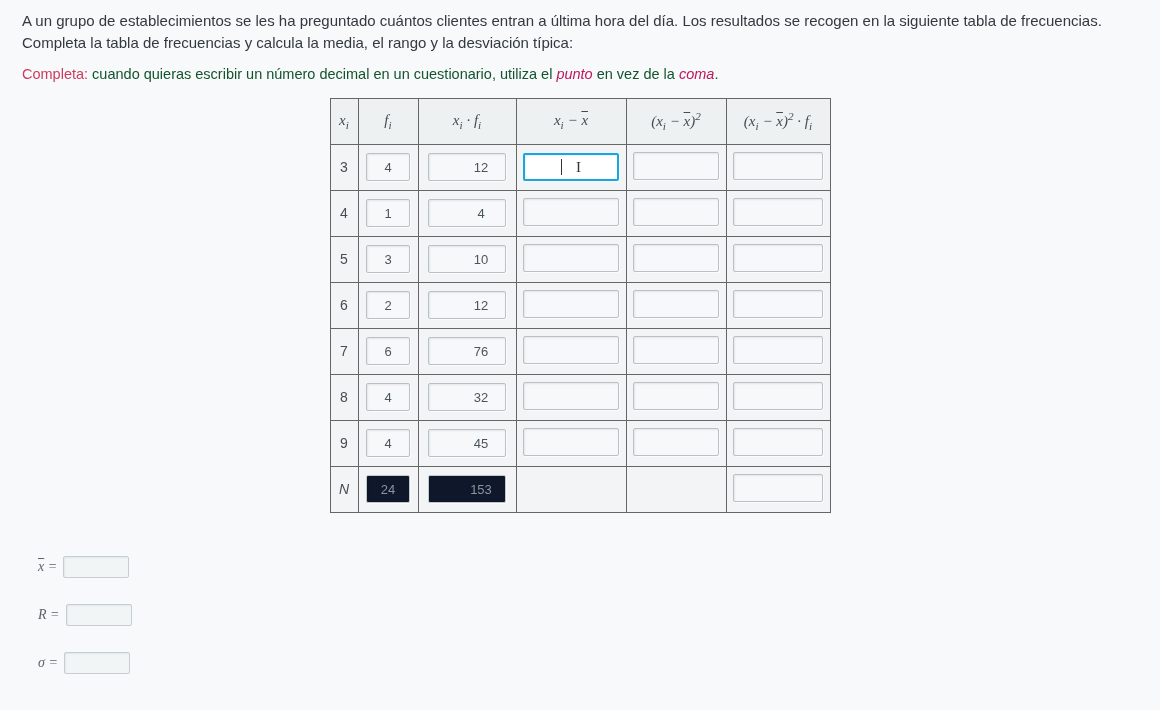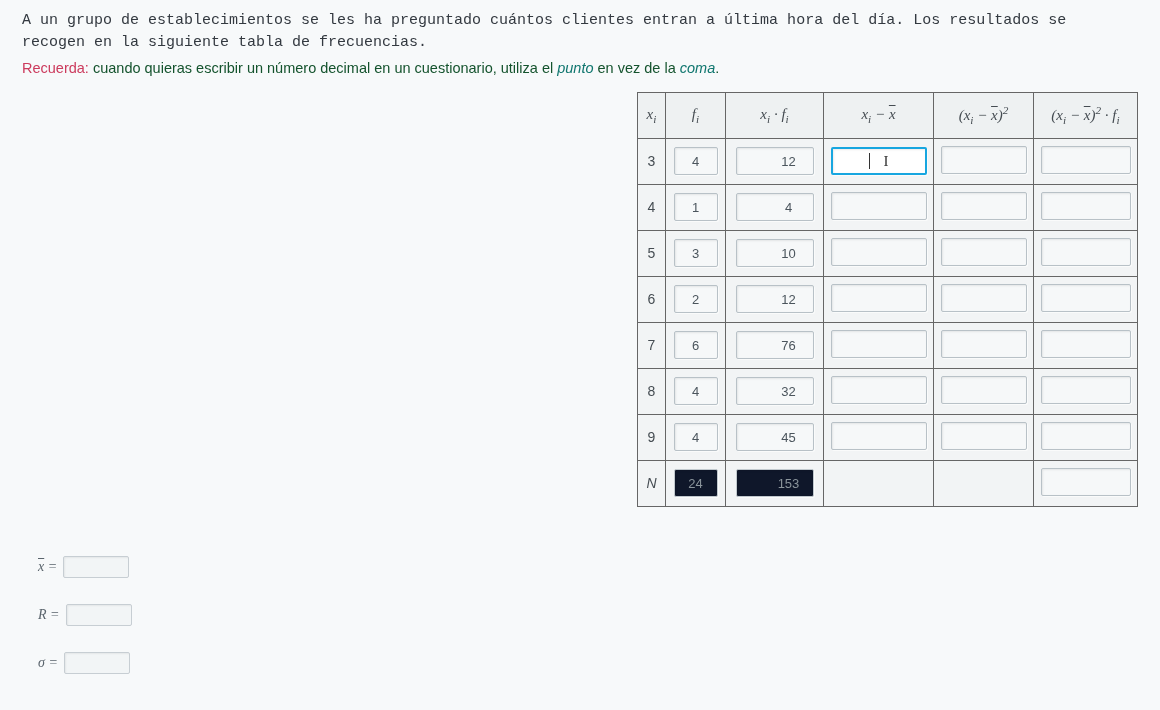--- a/index.html
+++ b/index.html
@@ -16,33 +16,32 @@
     background: #f7f9fa;
     width: 1160px;
     height: 710px;
     padding: 10px 22px 10px 22px;
     position: relative;
   }
   .intro {
     font-size: 15px;
     color: #333940;
     line-height: 1.45;
-    margin-bottom: 6px;
-    font-family: Liberation Mono, monospace;
+    margin-bottom: 12px;
   }
   .reminder {
     font-size: 14.5px;
     margin-bottom: 16px;
   }
   .reminder .label { color: #cc3b5d; }
   .reminder .body { color: #14532d; }
-  .reminder .em { font-style: italic; color: #0f766e; }
+  .reminder .em { font-style: italic; color: #be185d; }
   .table-wrap {
     display: flex;
-    justify-content: flex-end;
+    justify-content: center;
   }
   table.freq {
     border-collapse: collapse;
     background: #f2f4f5;
   }
   table.freq th, table.freq td {
     border: 1px solid #666;
     text-align: center;
     vertical-align: middle;
     font-size: 14px;
@@ -128,23 +127,24 @@
   .xbar { text-decoration: overline; }
   sup { font-size: 0.75em; }
   sub { font-size: 0.75em; }
 </style>
 </head>
 <body>
 
 <div class="page">
   <div class="intro">
     <span>A un grupo de establecimientos se les ha preguntado cuántos clientes entran a última hora del día. Los resultados se recogen en la siguiente tabla de frecuencias.</span><br>
+    <span>Completa la tabla de frecuencias y calcula la media, el rango y la desviación típica:</span>
   </div>
   <div class="reminder">
-    <span class="label">Recuerda:</span><span class="body"> cuando quieras escribir un número decimal en un cuestionario, utiliza el </span><span class="em">punto</span><span class="body"> en vez de la </span><span class="em">coma</span><span class="body">.</span>
+    <span class="label">Completa:</span><span class="body"> cuando quieras escribir un número decimal en un cuestionario, utiliza el </span><span class="em">punto</span><span class="body"> en vez de la </span><span class="em">coma</span><span class="body">.</span>
   </div>
 
   <div class="table-wrap">
     <table class="freq">
       <thead>
         <tr>
           <th class="col-xi"><i>x<sub>i</sub></i></th>
           <th class="col-fi"><i>f<sub>i</sub></i></th>
           <th class="col-xifi"><i>x<sub>i</sub></i> · <i>f<sub>i</sub></i></th>
           <th class="col-dev"><i>x<sub>i</sub></i> − <span class="xbar"><i>x</i></span></th>

